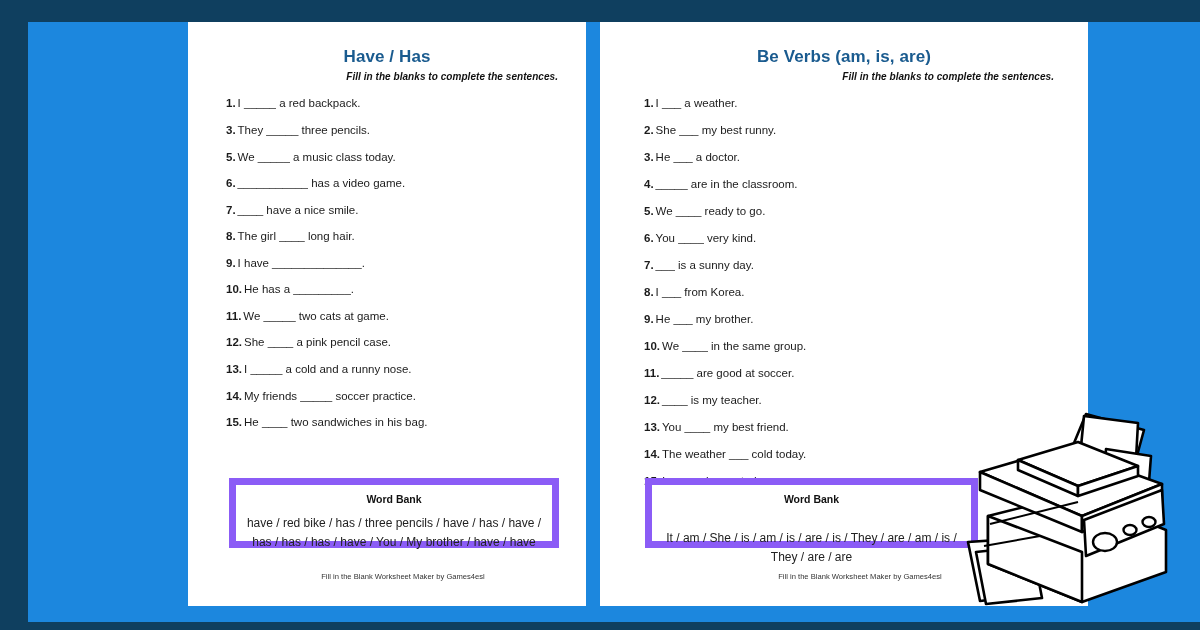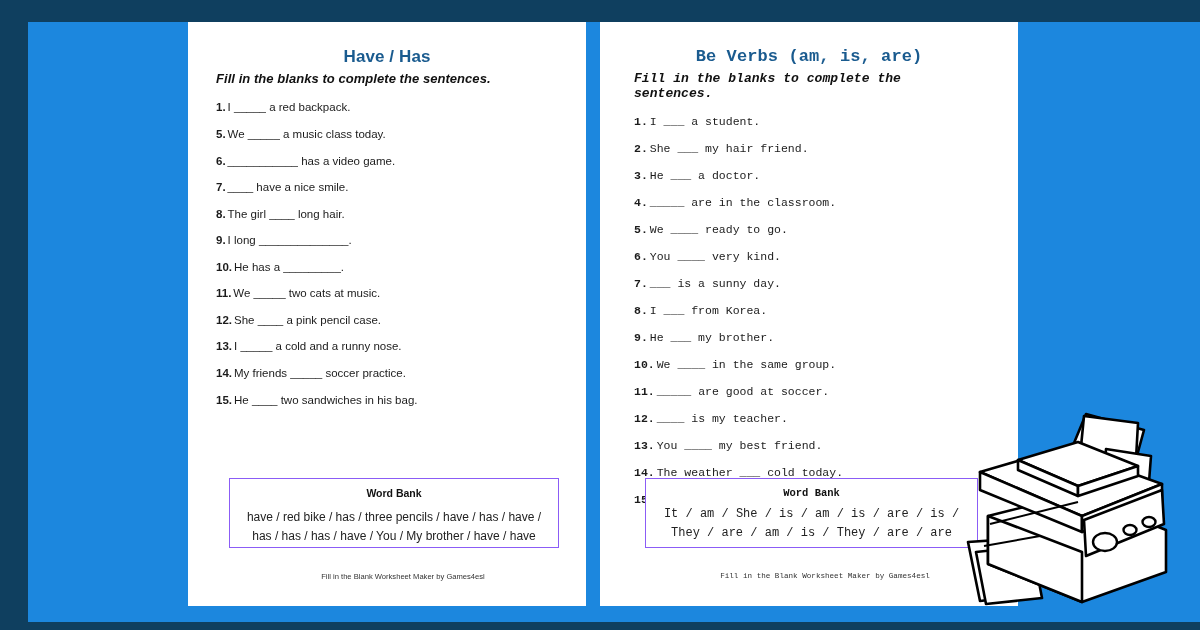--- a/index.html
+++ b/index.html
@@ -34,92 +34,92 @@
   
   .page {
     position: absolute;
     top: 22px;
     height: 584px;
     background: #ffffff;
     box-sizing: border-box;
     padding: 0;
   }
   .page-left  { left: 188px;  width: 398px; }
-  .page-right { left: 600px;  width: 418px; font-family: Liberation Mono, monospace; }
+  .page-right { left: 600px;  width: 488px; }
 
   .sheet-inner {
     position: relative;
     width: 100%;
     height: 100%;
     box-sizing: border-box;
     padding: 20px 28px 11px 28px;
   }
   .page-right .sheet-inner { padding: 20px 34px 0 34px; }
 
   .ws-title {
     text-align: center;
     color: #1a5b8f;
     font-size: 17px;
     font-weight: bold;
     letter-spacing: 0.1px;
     margin: 5px 0 0 0;
     line-height: 1.2;
   }
   .ws-subtitle {
-    text-align: left;
+    text-align: right;
     color: #111111;
-    font-size: 13px;
+    font-size: 10px;
     font-style: italic;
     font-weight: bold;
     margin: 4px 0 12px 0;
     letter-spacing: 0.05px;
   }
 
   .q-list {
-    margin: 14px 0 0 0;
+    margin: 14px 0 0 10px;
     padding: 0;
     list-style: none;
   }
   .q-item {
     font-size: 11.5px;
     color: #1b1b1b;
     line-height: 1.25;
     margin-bottom: 12.2px;
     white-space: nowrap;
   }
   .page-right .q-item { margin-bottom: 12.6px; }
   .q-num {
     font-weight: bold;
     margin-right: 2px;
   }
 
   .word-bank {
     position: absolute;
-    border: 1px solid #8b5cf6;
+    border: 7px solid #8b5cf6;
     background: #ffffff;
     box-sizing: border-box;
   }
   .wb-left  { left: 41px;  top: 456px; width: 330px; height: 70px; }
   .wb-right { left: 45px;  top: 456px; width: 333px; height: 70px; }
 
   .wb-title {
     text-align: center;
     font-size: 10.5px;
     font-weight: bold;
     color: #111;
     margin: 8px 0 0 0;
   }
   .wb-words {
     text-align: center;
     font-size: 12px;
     color: #222;
     line-height: 1.55;
     margin: 9px 10px 0 10px;
   }
-  .page-right .wb-words { margin-top: 6px; }
+  .page-right .wb-words { margin-top: 24px; }
 
   .ws-footer {
     position: absolute;
     left: 0;
     right: 0;
     top: 550px;
     text-align: center;
     font-size: 7.6px;
     color: #333;
     margin-left: 32px;
@@ -141,27 +141,28 @@
 
   <div class="blue-panel"></div>
 
   <div class="page page-left">
     <div class="sheet-inner">
       <div class="ws-title">Have / Has</div>
       <div class="ws-subtitle">Fill in the blanks to complete the sentences.</div>
 
       <ul class="q-list">
         <li class="q-item"><span class="q-num">1.</span><span>I _____ a red backpack.</span></li>
+        <li class="q-item"><span class="q-num">3.</span><span>They _____ three pencils.</span></li>
         <li class="q-item"><span class="q-num">5.</span><span>We _____ a music class today.</span></li>
         <li class="q-item"><span class="q-num">6.</span><span>___________ has a video game.</span></li>
         <li class="q-item"><span class="q-num">7.</span><span>____ have a nice smile.</span></li>
         <li class="q-item"><span class="q-num">8.</span><span>The girl ____ long hair.</span></li>
-        <li class="q-item"><span class="q-num">9.</span><span>I long ______________.</span></li>
+        <li class="q-item"><span class="q-num">9.</span><span>I have ______________.</span></li>
         <li class="q-item"><span class="q-num">10.</span><span>He has a _________.</span></li>
-        <li class="q-item"><span class="q-num">11.</span><span>We _____ two cats at music.</span></li>
+        <li class="q-item"><span class="q-num">11.</span><span>We _____ two cats at game.</span></li>
         <li class="q-item"><span class="q-num">12.</span><span>She ____ a pink pencil case.</span></li>
         <li class="q-item"><span class="q-num">13.</span><span>I _____ a cold and a runny nose.</span></li>
         <li class="q-item"><span class="q-num">14.</span><span>My friends _____ soccer practice.</span></li>
         <li class="q-item"><span class="q-num">15.</span><span>He ____ two sandwiches in his bag.</span></li>
       </ul>
 
       <div class="word-bank wb-left">
         <div class="wb-title">Word Bank</div>
         <div class="wb-words">have / red bike / has / three pencils / have / has / have / has / has / has / have / You / My brother / have / have</div>
       </div>
@@ -169,22 +170,22 @@
       <div class="ws-footer">Fill in the Blank Worksheet Maker by Games4esl</div>
     </div>
   </div>
 
   <div class="page page-right">
     <div class="sheet-inner">
       <div class="ws-title">Be Verbs (am, is, are)</div>
       <div class="ws-subtitle">Fill in the blanks to complete the sentences.</div>
 
       <ul class="q-list">
-        <li class="q-item"><span class="q-num">1.</span><span>I ___ a student.</span></li>
-        <li class="q-item"><span class="q-num">2.</span><span>She ___ my hair friend.</span></li>
+        <li class="q-item"><span class="q-num">1.</span><span>I ___ a weather.</span></li>
+        <li class="q-item"><span class="q-num">2.</span><span>She ___ my best runny.</span></li>
         <li class="q-item"><span class="q-num">3.</span><span>He ___ a doctor.</span></li>
         <li class="q-item"><span class="q-num">4.</span><span>_____ are in the classroom.</span></li>
         <li class="q-item"><span class="q-num">5.</span><span>We ____ ready to go.</span></li>
         <li class="q-item"><span class="q-num">6.</span><span>You ____ very kind.</span></li>
         <li class="q-item"><span class="q-num">7.</span><span>___ is a sunny day.</span></li>
         <li class="q-item"><span class="q-num">8.</span><span>I ___ from Korea.</span></li>
         <li class="q-item"><span class="q-num">9.</span><span>He ___ my brother.</span></li>
         <li class="q-item"><span class="q-num">10.</span><span>We ____ in the same group.</span></li>
         <li class="q-item"><span class="q-num">11.</span><span>_____ are good at soccer.</span></li>
         <li class="q-item"><span class="q-num">12.</span><span>____ is my teacher.</span></li>

